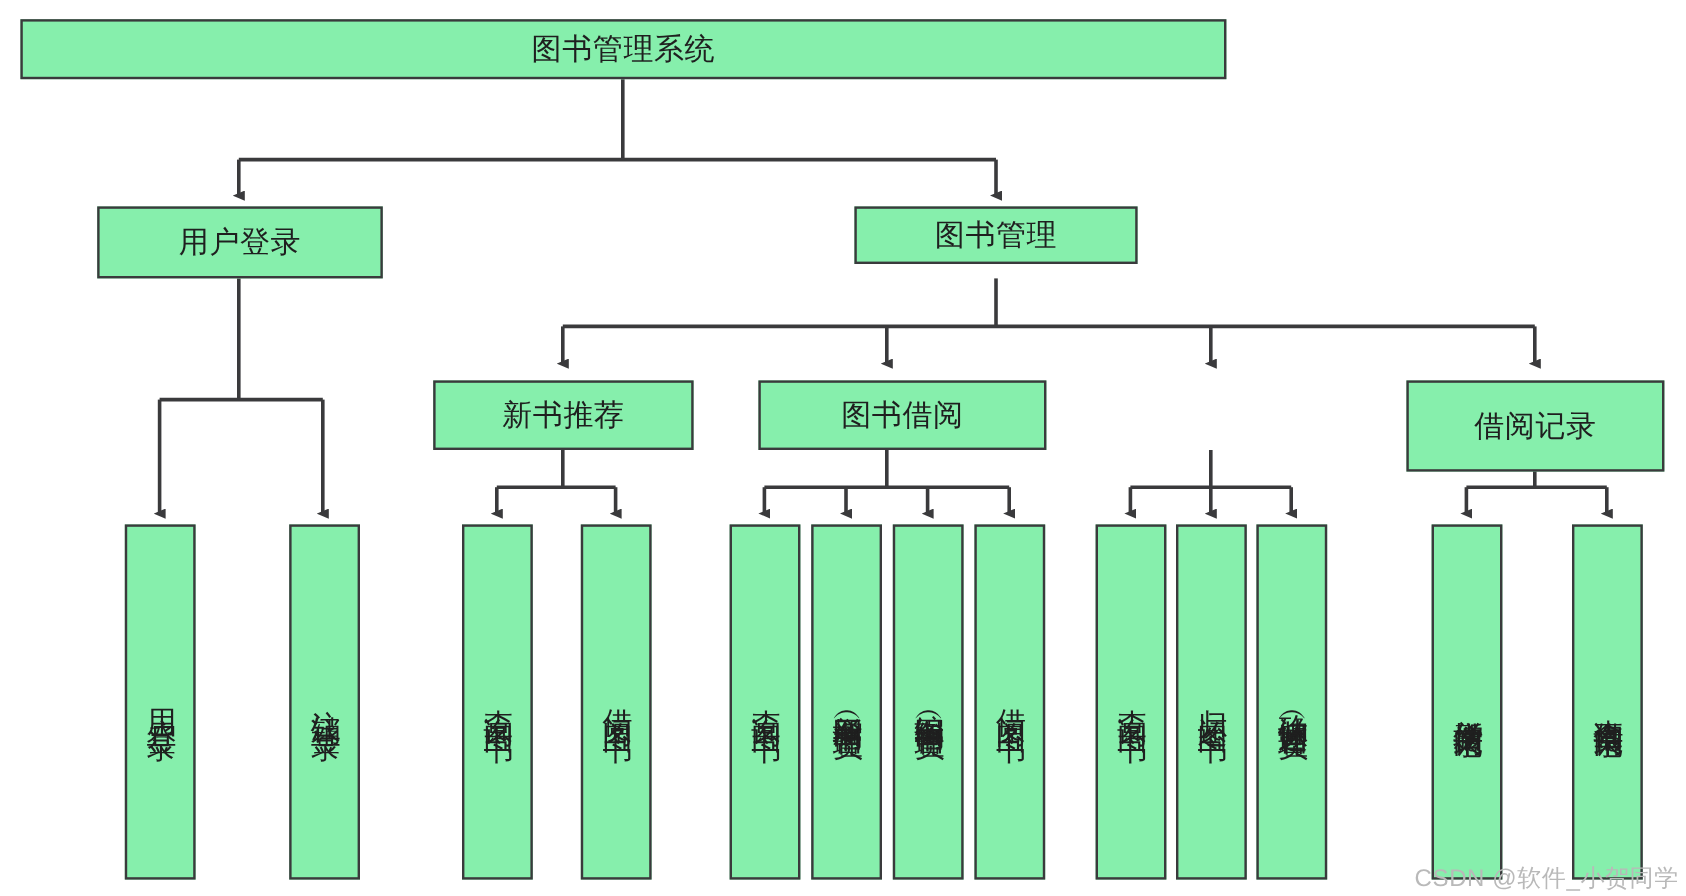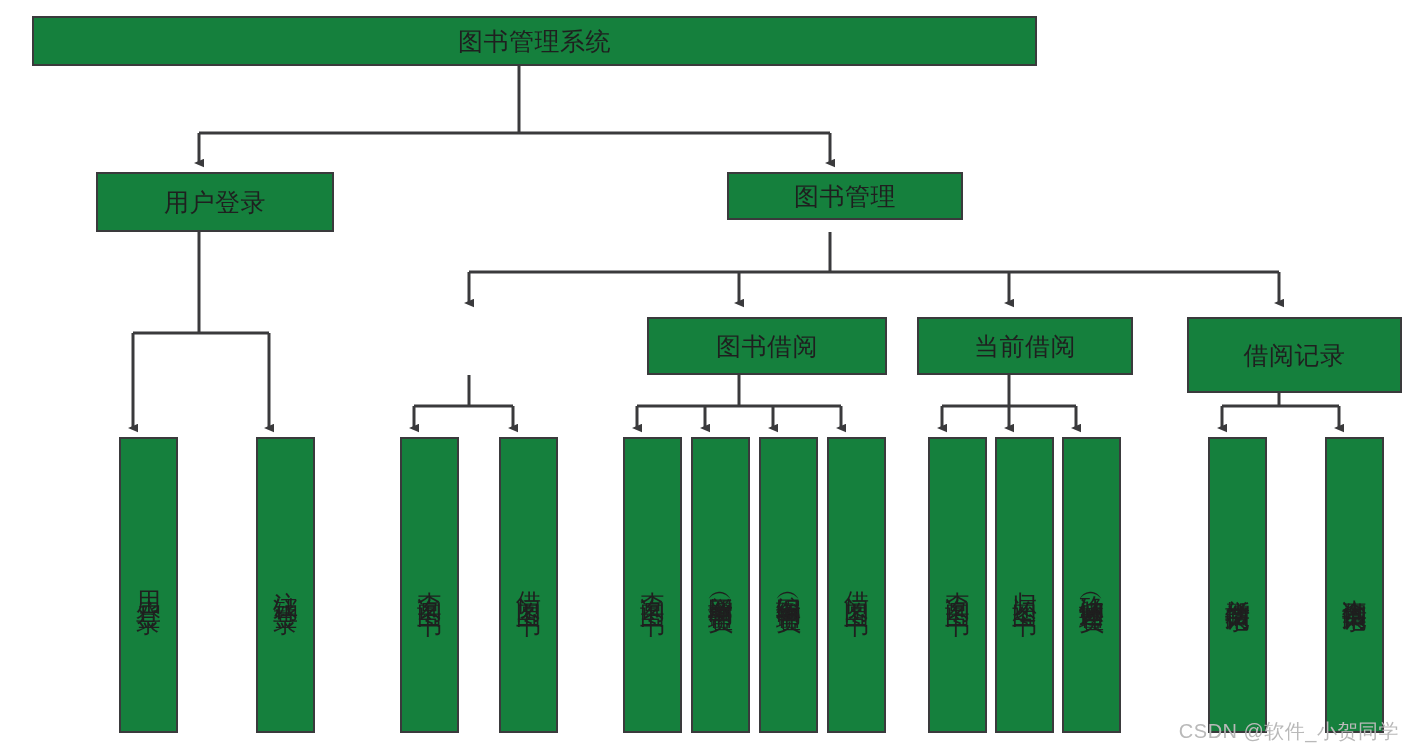--- a/index.html
+++ b/index.html
@@ -19,28 +19,27 @@
   #wires{
     position:absolute;
     left:0; top:0;
     width:1405px; height:747px;
     pointer-events:none;
   }
   
   .node{
     position:absolute;
     box-sizing:border-box;
-    background:#15803d;
+    background:#86efac;
     border:2.5px solid #3a3a3c;
     display:flex;
     align-items:center;
     justify-content:center;
     color:#1f1f1f;
     line-height:1.0;
-    margin-left:15px;
   }
   .node .label{
     white-space:nowrap;
   }
   
   .node.horiz .label{
     font-size:25px;
     letter-spacing:0.5px;
   }
   .node.root .label{ font-size:25px; }
@@ -137,28 +136,28 @@
   </div>
 
   <div class="node horiz" style="left:81px;top:172px;width:238px;height:60px;">
     <span class="label">用户登录</span>
   </div>
 
   <div class="node horiz" style="left:712px;top:172px;width:236px;height:48px;">
     <span class="label">图书管理</span>
   </div>
 
+  <div class="node horiz" style="left:361px;top:317px;width:217px;height:58px;">
+    <span class="label">新书推荐</span>
+  </div>
 
   <div class="node horiz" style="left:632px;top:317px;width:240px;height:58px;">
     <span class="label">图书借阅</span>
   </div>
 
-  <div class="node horiz" style="left:902px;top:317px;width:216px;height:58px;">
-    <span class="label">当前借阅</span>
-  </div>
 
   <div class="node horiz" style="left:1172px;top:317px;width:215px;height:76px;">
     <span class="label">借阅记录</span>
   </div>
 
   <div class="node vert" style="left:104px;top:437px;width:59px;height:296px;">
     <span class="label">用户登录</span>
   </div>
 
   <div class="node vert" style="left:241px;top:437px;width:59px;height:296px;">

